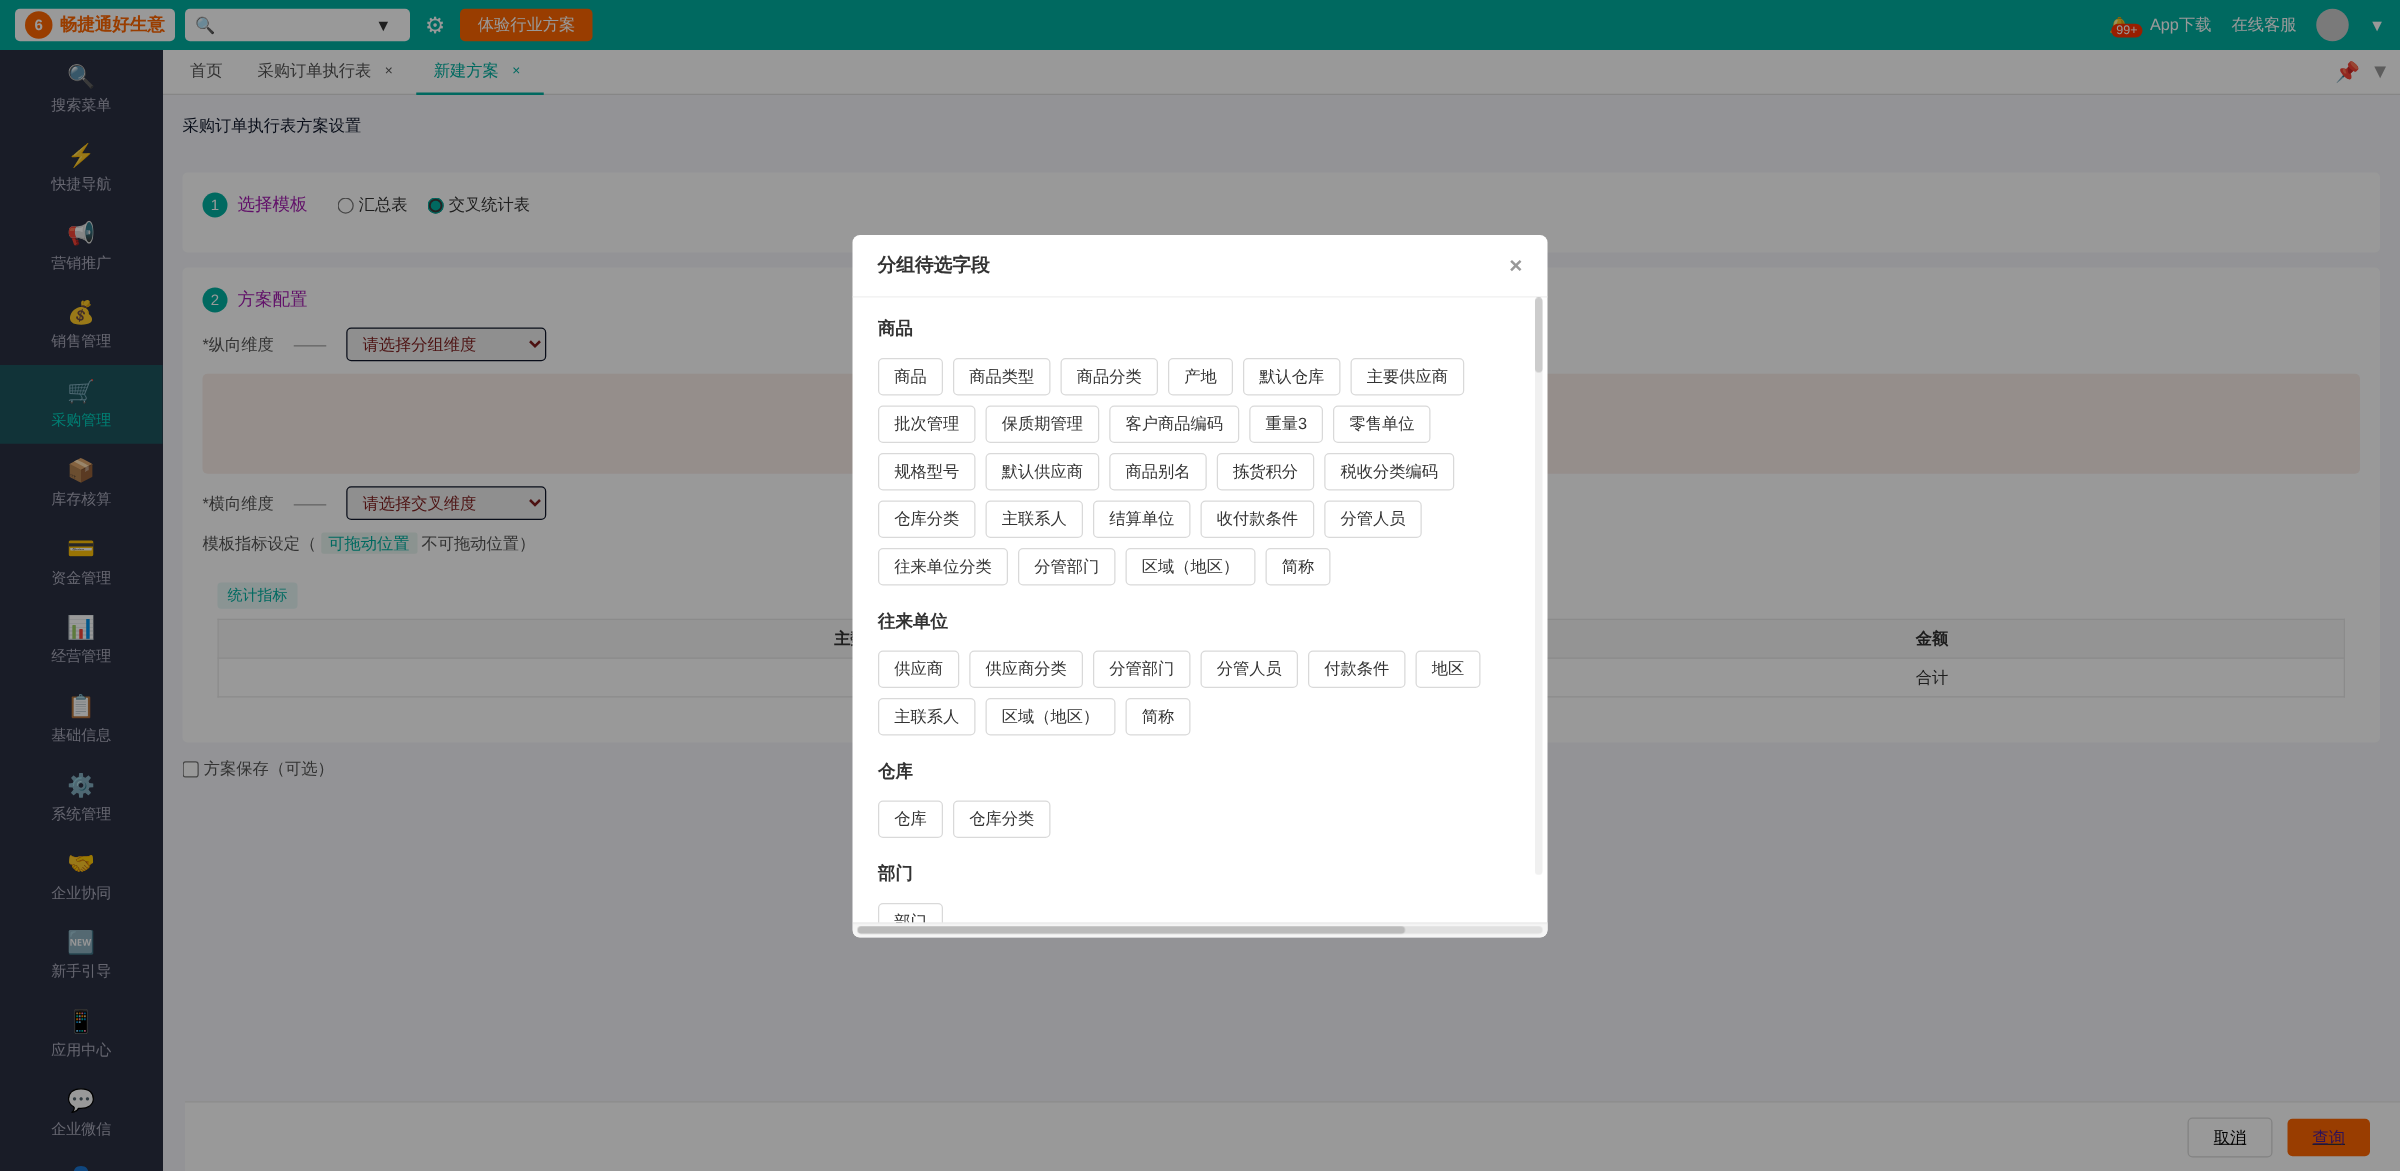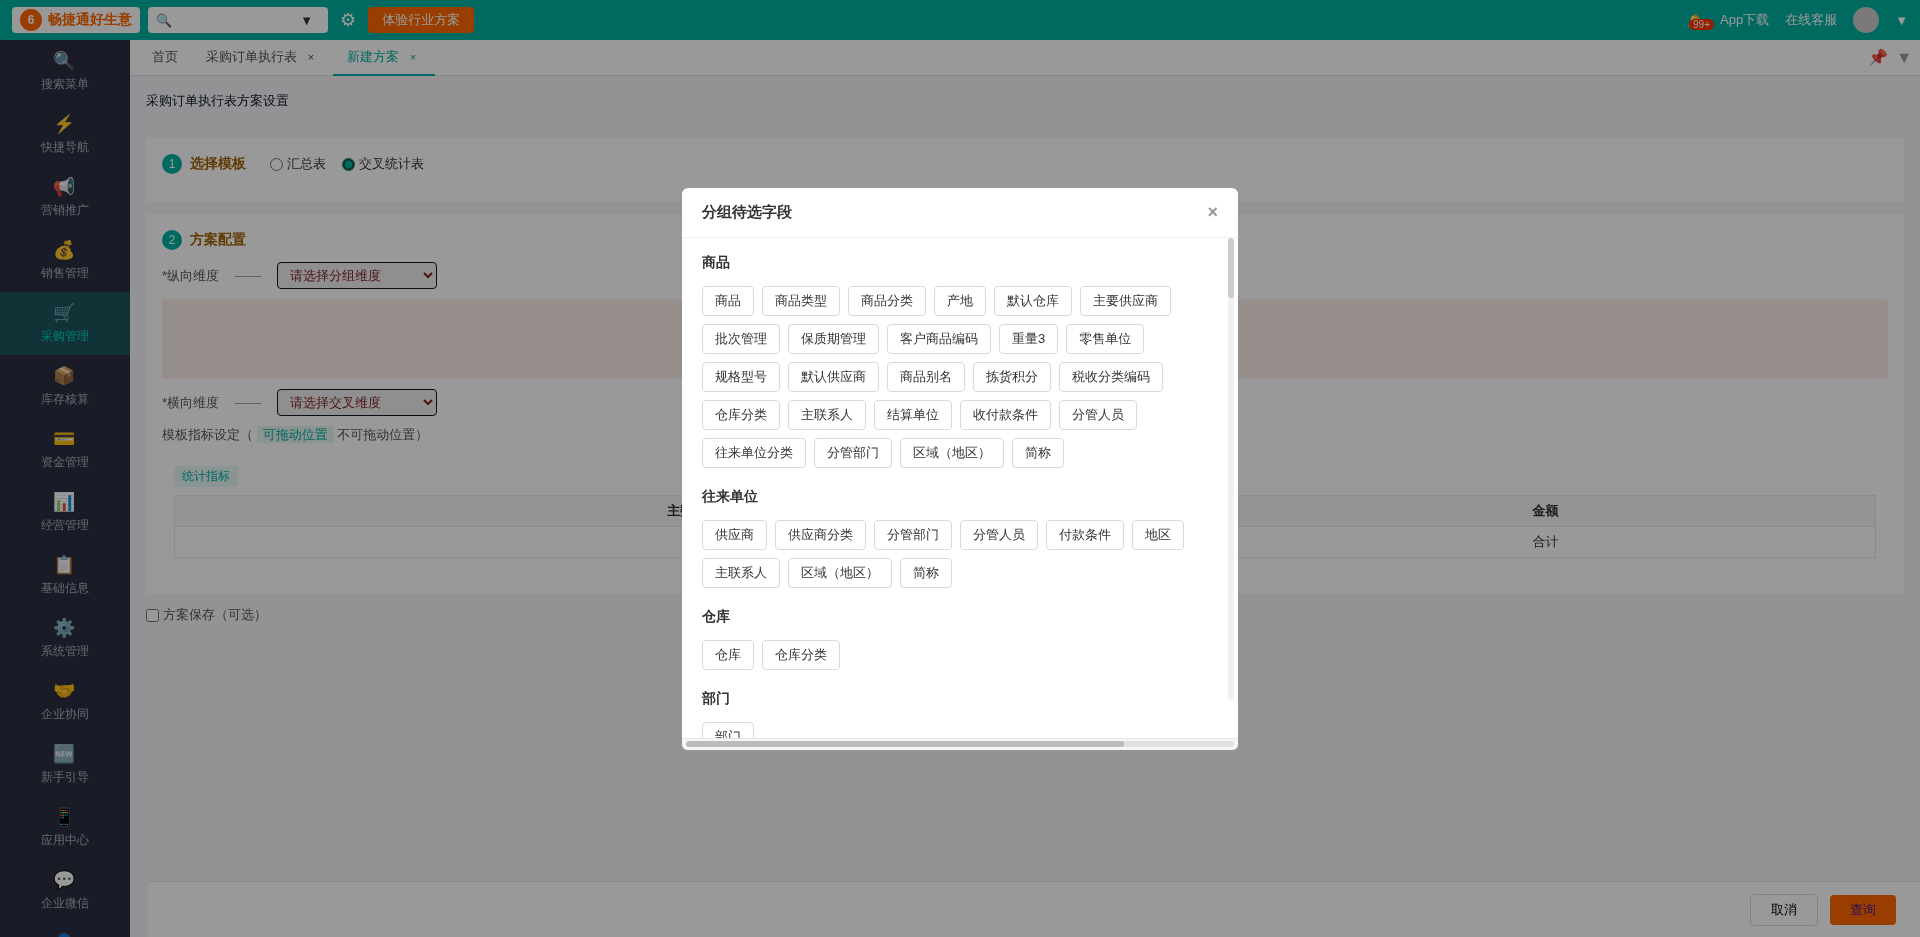--- a/index.html
+++ b/index.html
@@ -92,21 +92,21 @@
       margin-bottom: 12px;
     }
     .step-header {
       display: flex; align-items: center; gap: 8px; margin-bottom: 12px;
     }
     .step-num {
       width: 20px; height: 20px; border-radius: 50%;
       background: #00b0a0; color: white; font-size: 12px;
       display: flex; align-items: center; justify-content: center;
     }
-    .step-label { font-weight: bold; color: #a16207; font-size: 14px; }
+    .step-label { font-weight: normal; color: #a21caf; font-size: 14px; }
     .radio-group { display: flex; align-items: center; gap: 16px; }
     .radio-item { display: flex; align-items: center; gap: 4px; cursor: pointer; }
     .radio-item input { accent-color: #00b0a0; }
 
     
     .form-row { display: flex; align-items: center; gap: 12px; margin-bottom: 10px; }
     .form-label { color: #555; font-size: 13px; white-space: nowrap; }
     .form-separator { color: #999; margin: 0 4px; }
     .form-select {
       border: 1px solid #0f172a; border-radius: 4px;
@@ -125,21 +125,21 @@
     }
     .mini-table th { background: #f7f7f7; }
 
     .hint-text { font-size: 12px; color: #888; margin-top: 8px; line-height: 1.8; }
 
     .bottom-bar {
       position: fixed; bottom: 0; left: 148px; right: 0;
       height: 56px; background: white;
       display: flex; align-items: center; justify-content: flex-end;
       padding: 0 24px; gap: 12px;
-      border-top: 1px solid #e8e8e8; z-index: 97;
+      border-top: 1px solid #e8e8e8; z-index: 97; text-decoration: underline;
     }
     .btn-cancel {
       border: 1px solid #d9d9d9; background: white;
       border-radius: 4px; padding: 6px 20px; font-size: 13px; cursor: pointer;
     }
     .btn-confirm {
       background: #ff6600; color: #4c1d95; border: none;
       border-radius: 4px; padding: 6px 20px; font-size: 13px; cursor: pointer;
     }
     .checkbox-label { display: flex; align-items: center; gap: 4px; font-size: 13px; color: #555; cursor: pointer; }

